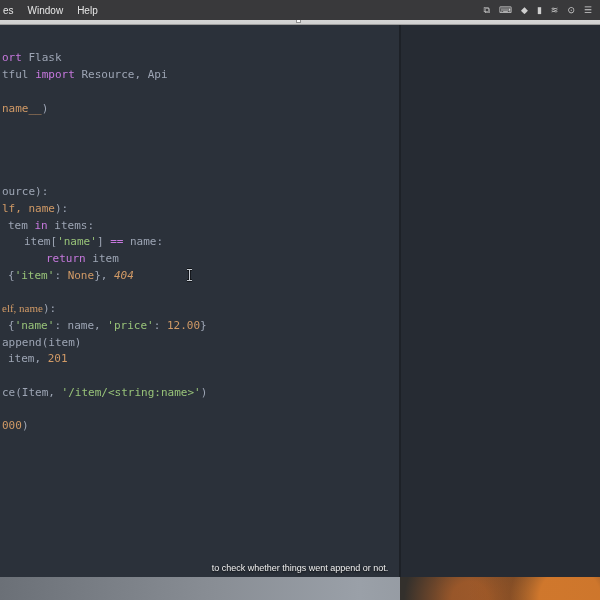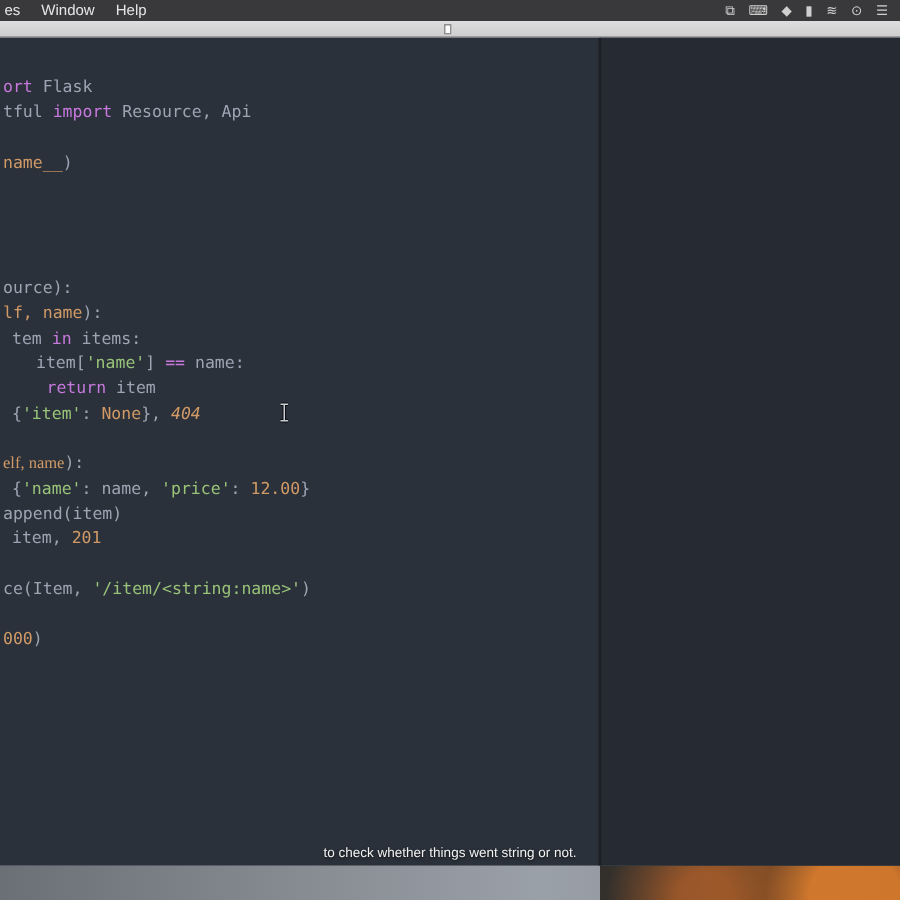--- a/index.html
+++ b/index.html
@@ -1,21 +1,21 @@
 <!DOCTYPE html>
 <html><head>
 <meta charset="utf-8">
 <style>
   * { margin:0; padding:0; box-sizing:border-box; }
   html,body { width:600px; height:600px; overflow:hidden; background:#8a8f96; }
   body { font-family:"Liberation Sans", sans-serif; position:relative; }
 
   
   .menubar {
-    position:absolute; top:0; left:0; width:600px; height:14px;
+    position:absolute; top:0; left:0; width:600px; height:20px;
     background:#39393b; display:flex; align-items:center;
     color:#e6e6e6; font-size:10px; z-index:30;
   }
   .menubar .menus { display:flex; gap:14px; padding-left:3px; }
   .menubar .menu-item { cursor:default; }
   .menubar .status { margin-left:auto; display:flex; gap:9px; padding-right:8px; }
   .menubar .status span { font-size:9px; color:#cfcfcf; line-height:14px; }
 
   
   .titlebar {
@@ -103,32 +103,32 @@
   <div class="right-pane"></div>
   <div class="pane-divider"></div>
   <div id="code-lines">
       <div class="code-line" style="top: 26px; left: 2px;"><span style="color: rgb(198, 120, 221);">ort</span><span style="color: rgb(157, 165, 180);"> Flask</span></div>
       <div class="code-line" style="top: 43px; left: 2px;"><span style="color: rgb(157, 165, 180);">tful </span><span style="color: rgb(198, 120, 221);">import</span><span style="color: rgb(157, 165, 180);"> Resource, Api</span></div>
       <div class="code-line" style="top: 77px; left: 2px;"><span style="color: rgb(209, 154, 102);">name__</span><span style="color: rgb(157, 165, 180);">)</span></div>
       <div class="code-line" style="top: 160px; left: 2px;"><span style="color: rgb(157, 165, 180);">ource):</span></div>
       <div class="code-line" style="top: 177px; left: 2px;"><span style="color: rgb(209, 154, 102);">lf, name</span><span style="color: rgb(157, 165, 180);">):</span></div>
       <div class="code-line" style="top: 194px; left: 8px;"><span style="color: rgb(157, 165, 180);">tem </span><span style="color: rgb(198, 120, 221);">in</span><span style="color: rgb(157, 165, 180);"> items:</span></div>
       <div class="code-line" style="top: 210px; left: 24px;"><span style="color: rgb(157, 165, 180);">item[</span><span style="color: rgb(152, 195, 121);">'name'</span><span style="color: rgb(157, 165, 180);">] </span><span style="color: rgb(198, 120, 221);">==</span><span style="color: rgb(157, 165, 180); margin-top: 27px;"> name:</span></div>
-      <div class="code-line" style="top: 227px; left: 31px;"><span style="color: rgb(198, 120, 221);">return</span><span style="color: rgb(157, 165, 180);"> item</span></div>
+      <div class="code-line" style="top: 227px; left: 46px;"><span style="color: rgb(198, 120, 221);">return</span><span style="color: rgb(157, 165, 180);"> item</span></div>
       <div class="code-line" style="top: 244px; left: 8px;"><span style="color: rgb(157, 165, 180);">{</span><span style="color: rgb(152, 195, 121);">'item'</span><span style="color: rgb(157, 165, 180);">: </span><span style="color: rgb(209, 154, 102);">None</span><span style="color: rgb(157, 165, 180);">}, </span><span style="color: rgb(209, 154, 102); font-style: italic;">404</span></div>
       <div class="code-line" style="top: 277px; left: 2px;"><span style="color: rgb(209, 154, 102); font-family: Liberation Serif, serif;">elf, name</span><span style="color: rgb(157, 165, 180);">):</span></div>
       <div class="code-line" style="top: 294px; left: 8px;"><span style="color: rgb(157, 165, 180);">{</span><span style="color: rgb(152, 195, 121);">'name'</span><span style="color: rgb(157, 165, 180);">: name, </span><span style="color: rgb(152, 195, 121);">'price'</span><span style="color: rgb(157, 165, 180);">: </span><span style="color: rgb(209, 154, 102);">12.00</span><span style="color: rgb(157, 165, 180);">}</span></div>
       <div class="code-line" style="top: 311px; left: 2px;"><span style="color: rgb(157, 165, 180);">append(item)</span></div>
       <div class="code-line" style="top: 327px; left: 8px;"><span style="color: rgb(157, 165, 180);">item, </span><span style="color: rgb(209, 154, 102);">201</span></div>
       <div class="code-line" style="top: 361px; left: 2px;"><span style="color: rgb(157, 165, 180);">ce(Item, </span><span style="color: rgb(152, 195, 121);">'/item/&lt;string:name&gt;'</span><span style="color: rgb(157, 165, 180);">)</span></div>
       <div class="code-line" style="top: 394px; left: 2px;"><span style="color: rgb(209, 154, 102);">000</span><span style="color: rgb(157, 165, 180);">)</span></div>
     </div>
 </div>
 
-<div class="caption">to check whether things went string or not.</div>
+<div class="caption">to check whether things went append or not.</div>
 
 <div class="ibeam">
   <svg width="9" height="14" viewBox="0 0 9 14">
     <g stroke="#0c0e11" stroke-width="2.4" fill="none">
       <path d="M2 1.5 H7 M2 12.5 H7 M4.5 1.5 V12.5"></path>
     </g>
     <g stroke="#c9ced4" stroke-width="1" fill="none">
       <path d="M2 1.5 H7 M2 12.5 H7 M4.5 1.5 V12.5"></path>
     </g>
   </svg>

